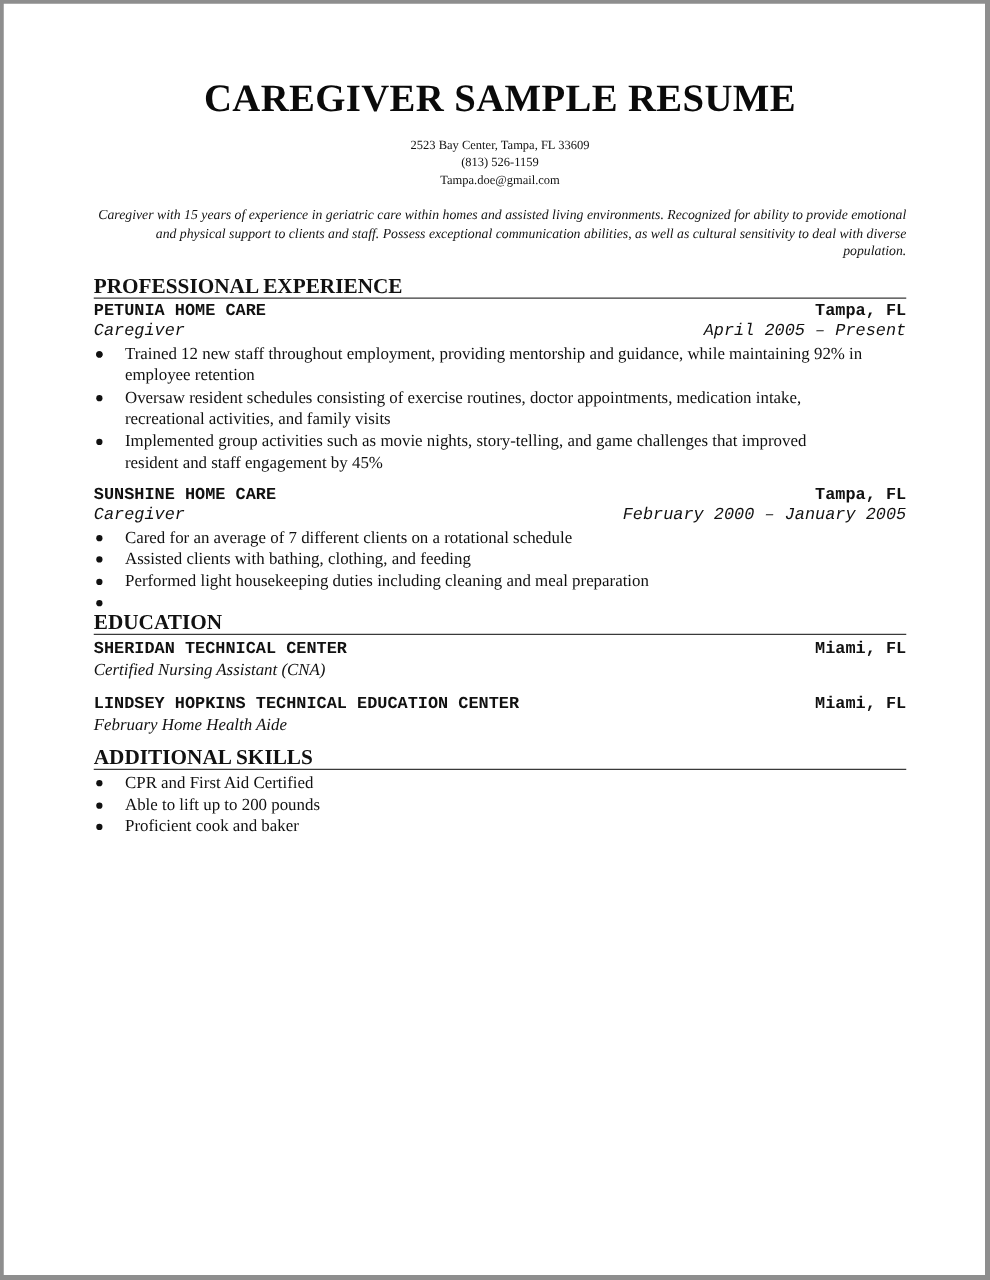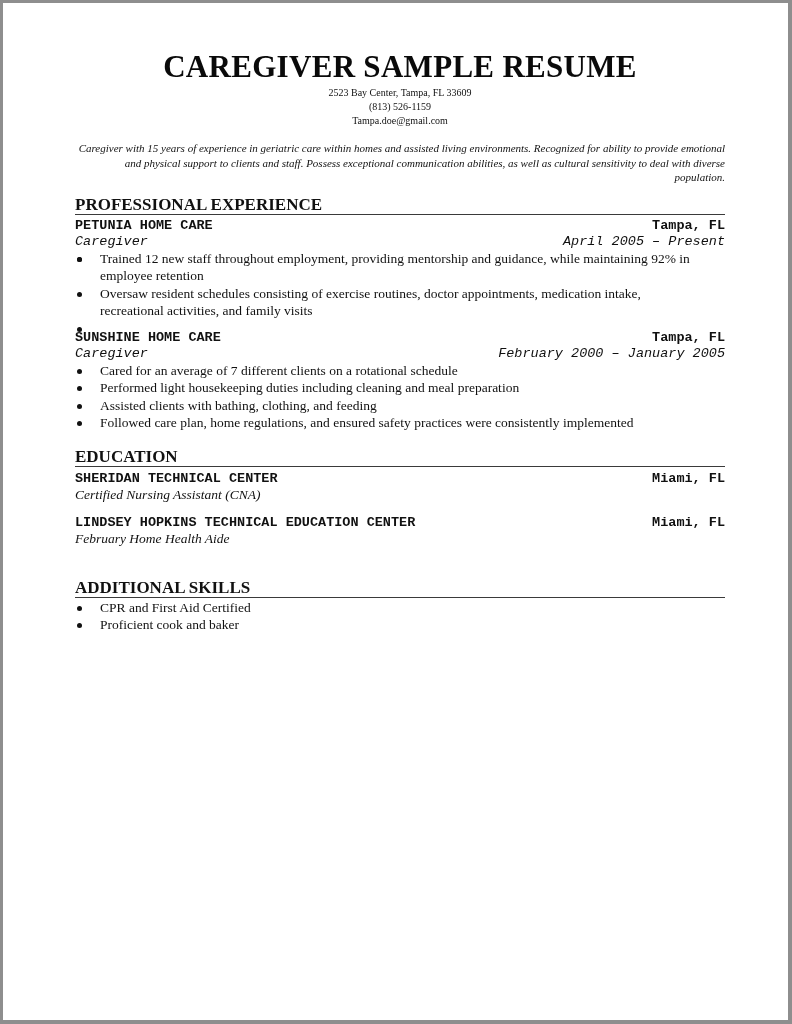--- a/index.html
+++ b/index.html
@@ -24,21 +24,21 @@
     position: absolute;
     left: 75px; top: 48px;
     width: 650px;
   }
   .title {
     text-align: center;
     font-weight: bold;
     font-size: 31px;
     letter-spacing: 0.3px;
     line-height: 38px;
-    margin: 0;
+    margin: 12px;
     color: #0a0a0a;
   }
   .contact-line {
     text-align: center;
     font-size: 10px;
     line-height: 14px;
   }
   .summary {
     margin-top: 13px;
     text-align: right;
@@ -50,21 +50,21 @@
   .section-heading {
     font-weight: bold;
     font-size: 17px;
     line-height: 18px;
     border-bottom: 1.5px solid #3a3a3a;
     margin: 0;
     padding: 0;
   }
   .sec-exp { }
   .sec-edu { margin-top: 16px; }
-  .sec-skills { margin-top: 33px; }
+  .sec-skills { margin-top: 10px; }
   .job { margin-top: 3px; }
   .job + .job { margin-top: 10px; }
   .row {
     display: flex; justify-content: space-between; align-items: baseline; font-family: Liberation Mono, monospace;
   }
   .org {
     font-weight: bold; font-size: 13.5px; line-height: 16px;
   }
   .loc {
     font-weight: bold; font-size: 13.5px; line-height: 16px;
@@ -116,38 +116,38 @@
         <span class="loc">Tampa, FL</span>
       </div>
       <div class="row">
         <span class="role">Caregiver</span>
         <span class="dates">April 2005 – Present</span>
       </div>
       <ul class="bullets">
         <li><span class="dot"></span></li>
         <li><span class="dot"></span><span>Trained 12 new staff throughout employment, providing mentorship and guidance, while maintaining 92% in employee retention</span></li>
         <li><span class="dot"></span><span>Oversaw resident schedules consisting of exercise routines, doctor appointments, medication intake, recreational activities, and family visits</span></li>
-        <li><span class="dot"></span></li>
+        <li><span class="dot"></span><span>Implemented group activities such as movie nights, story-telling, and game challenges that improved resident and staff engagement by 45%</span></li>
       </ul>
     </div>
 
     <div class="job">
       <div class="row">
         <span class="org">SUNSHINE HOME CARE</span>
         <span class="loc">Tampa, FL</span>
       </div>
       <div class="row">
         <span class="role">Caregiver</span>
         <span class="dates">February 2000 – January 2005</span>
       </div>
       <ul class="bullets">
         <li><span class="dot"></span><span>Cared for an average of 7 different clients on a rotational schedule</span></li>
+        <li><span class="dot"></span><span>Assisted clients with bathing, clothing, and feeding</span></li>
         <li><span class="dot"></span><span>Performed light housekeeping duties including cleaning and meal preparation</span></li>
-        <li><span class="dot"></span><span>Assisted clients with bathing, clothing, and feeding</span></li>
-        <li style="width:640px"><span class="dot"></span><span>Followed care plan, home regulations, and ensured safety practices were consistently implemented</span></li>
+        <li style="width:640px"><span class="dot"></span></li>
       </ul>
     </div>
   </section>
 
   <section>
     <h2 class="section-heading sec-edu">EDUCATION</h2>
 
     <div class="edu-entry">
       <div class="row">
         <span class="org">SHERIDAN TECHNICAL CENTER</span>
@@ -162,17 +162,18 @@
         <span class="loc">Miami, FL</span>
       </div>
       <div class="role">February Home Health Aide</div>
     </div>
   </section>
 
   <section>
     <h2 class="section-heading sec-skills">ADDITIONAL SKILLS</h2>
     <ul class="bullets skills-list">
       <li><span class="dot"></span><span>CPR and First Aid Certified</span></li>
+      <li><span class="dot"></span><span>Able to lift up to 200 pounds</span></li>
       <li><span class="dot"></span><span>Proficient cook and baker</span></li>
     </ul>
   </section>
 
 </div>
 
 </body></html>

